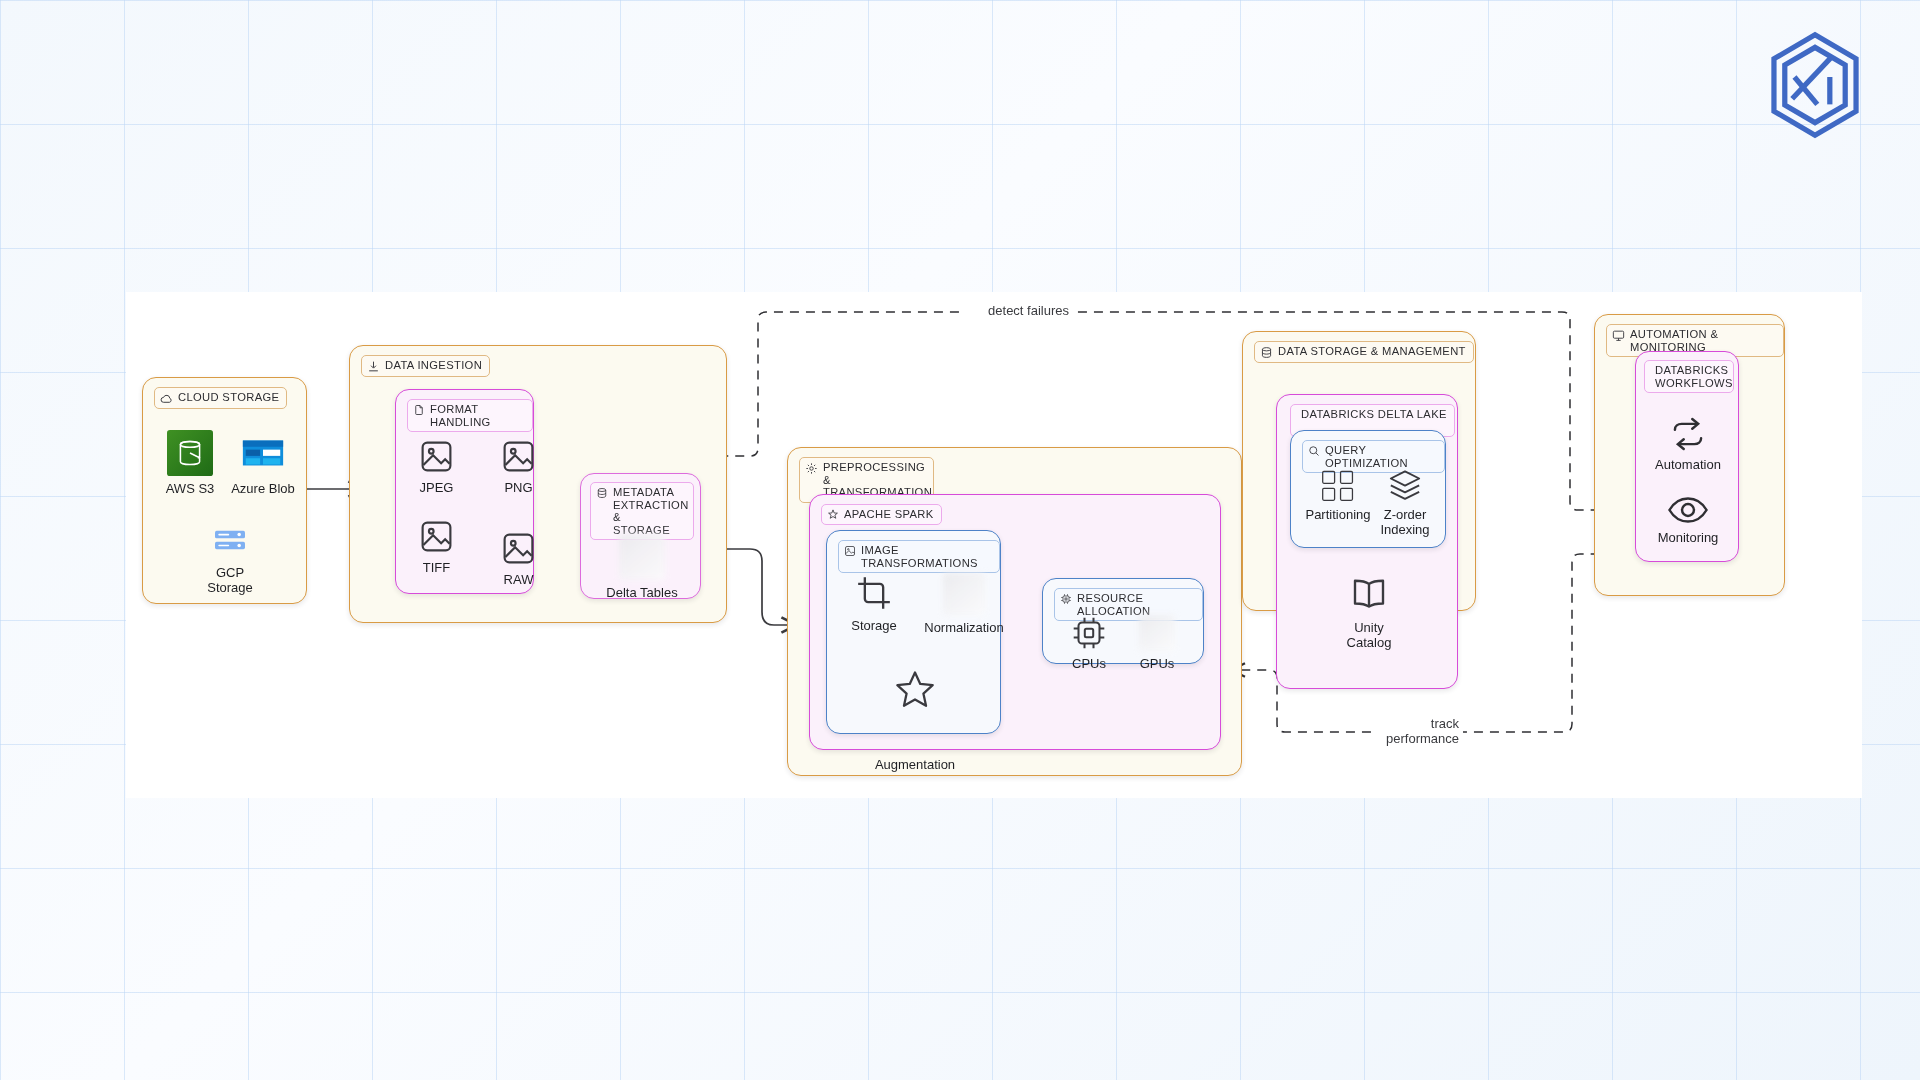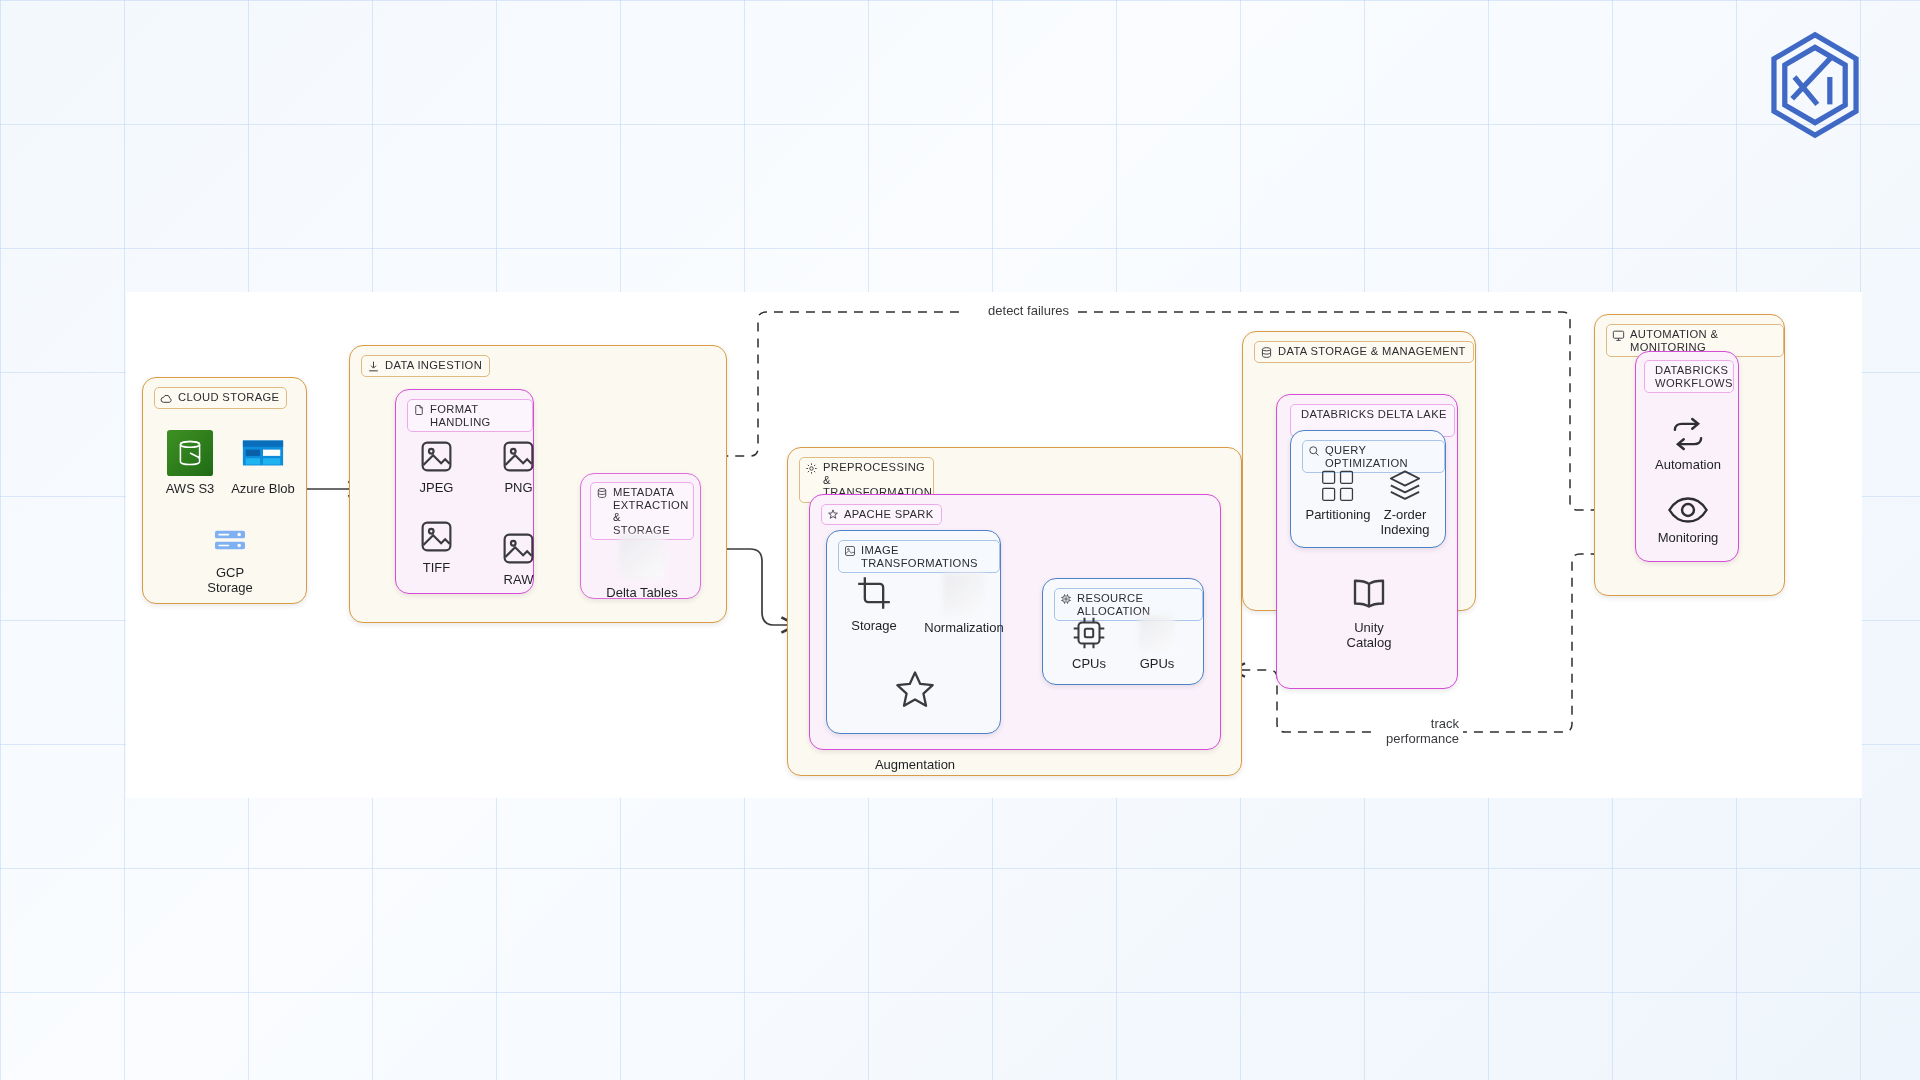--- a/index.html
+++ b/index.html
@@ -302,21 +302,21 @@
         <div class="node" style="left:40px; top:137px; width:96px;gap:48px;">
           <span class="glyph">
             <svg class="ico" width="42" height="42" viewBox="0 0 24 24" fill="none" stroke="#3a3a3f" stroke-width="1.3" stroke-linejoin="round">
               <path d="M12 2.6 15 9.1l7.1.7-5.3 4.8 1.5 7-6.3-3.6-6.3 3.6 1.5-7L1.9 9.8 9 9.1z"></path>
             </svg>
           </span>
           <span class="lbl">Augmentation</span>
         </div>
       </div>
 
-      <div class="group blue" style="left:232px; top:83px; width:162px; height:107px;">
+      <div class="group blue" style="left:232px; top:83px; width:162px; height:86px;">
         <div class="chip blue">
           <svg class="ico" width="12" height="12" viewBox="0 0 24 24" fill="none" stroke="#3a3a3f" stroke-width="1.6">
             <rect x="6" y="6" width="12" height="12" rx="2"></rect>
               <rect x="10" y="10" width="4" height="4"></rect>
             <path d="M9 2.5v3M15 2.5v3M9 18.5v3M15 18.5v3M2.5 9h3M2.5 15h3M18.5 9h3M18.5 15h3"></path>
           </svg>
           <span>RESOURCE ALLOCATION</span>
         </div>
 
         <div class="node" style="left:17px; top:36px; width:58px;">

